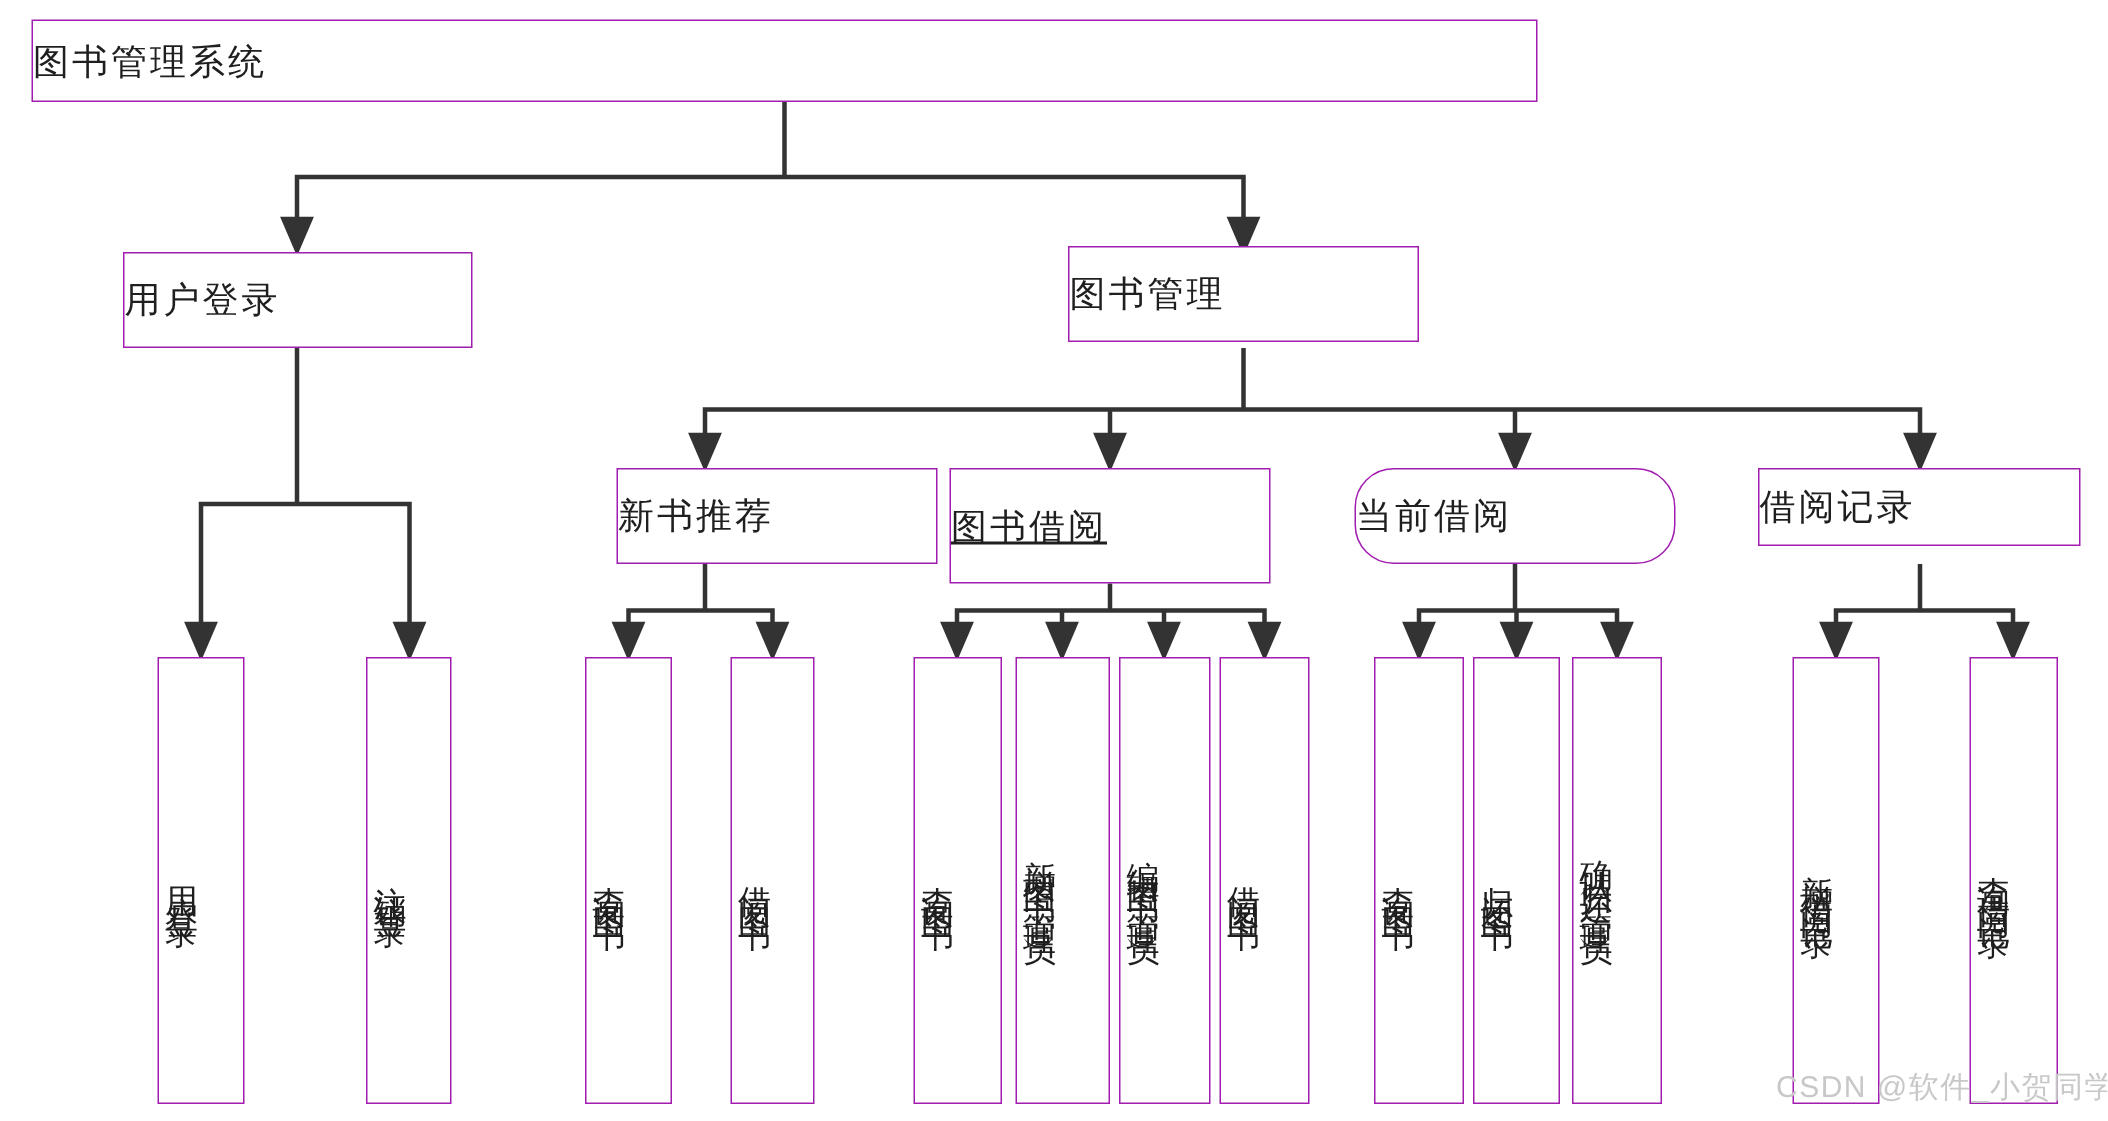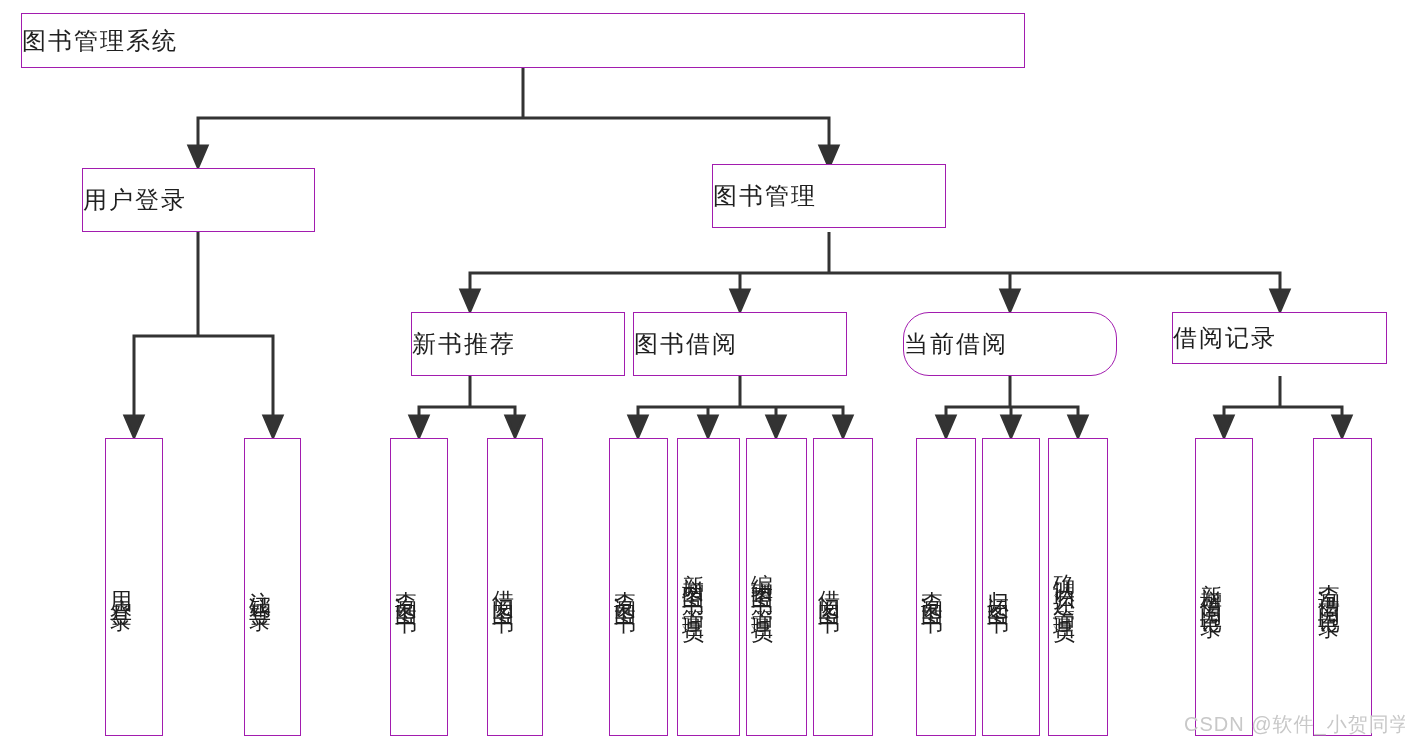--- a/index.html
+++ b/index.html
@@ -69,21 +69,21 @@
   <div class="node h" style="left:82px;top:168px;width:233px;height:64px;">
     <span>用户登录</span>
   </div>
   <div class="node h" style="left:712px;top:164px;width:234px;height:64px;">
     <span>图书管理</span>
   </div>
 
   <div class="node h" style="left:363px;top:312px;width:214px;height:64px;margin-left:48px;">
     <span>新书推荐</span>
   </div>
-  <div class="node h" style="left:633px;top:312px;width:214px;height:64px;">
+  <div class="node h" style="left:633px;top:312px;width:214px;height:77px;text-decoration:underline;">
     <span>图书借阅</span>
   </div>
   <div class="node h" style="left:903px;top:312px;width:214px;height:64px;border-radius:26px;">
     <span>当前借阅</span>
   </div>
   <div class="node h" style="left:1172px;top:312px;width:215px;height:52px;">
     <span>借阅记录</span>
   </div>
 
   <div class="node v" style="left:105px;top:438px;width:58px;height:298px;">

